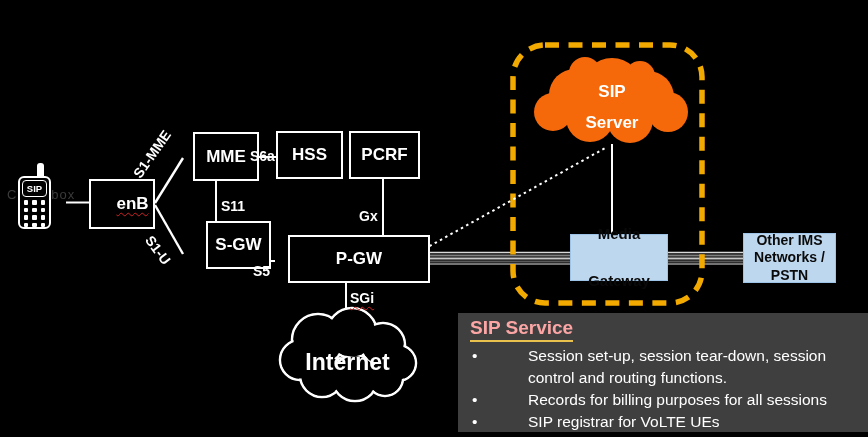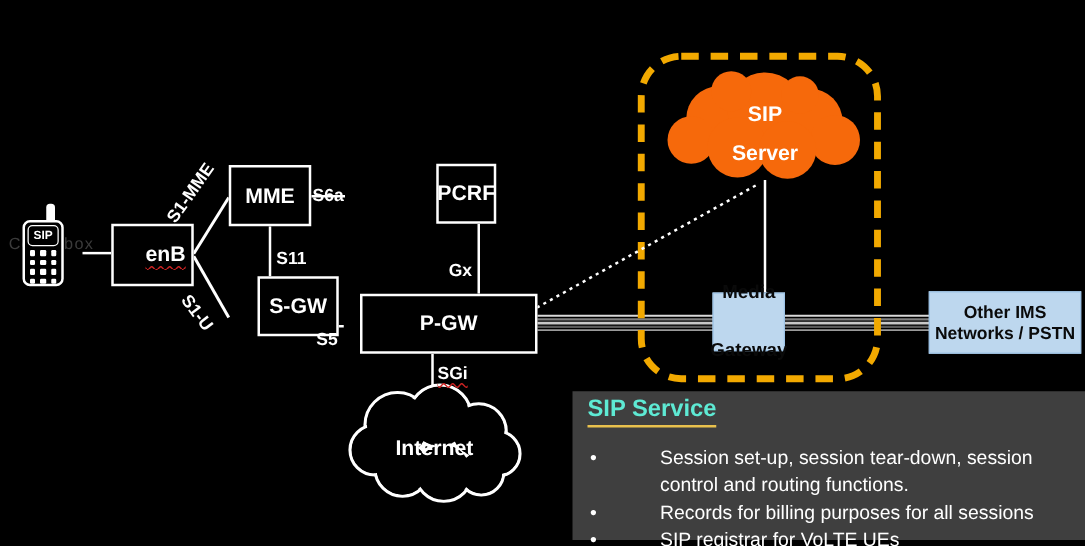--- a/index.html
+++ b/index.html
@@ -65,22 +65,22 @@
   
   #watermark{
     position:absolute;left:7px;top:187px;color:#3b3b3b;font-size:13px;letter-spacing:1px;
   }
   
   #sip-panel{
     position:absolute;left:458px;top:313px;width:410px;height:119px;background:#3F3F3F;
     box-sizing:border-box;padding:4px 12px 4px 12px;color:#fff;
   }
   #sip-panel .panel-title{
-    display:inline-block;color:#5eead4;font-weight:bold;font-size:19px;
-    border-bottom:2px solid #E9C14D;padding-bottom:1px;margin-bottom:14px;
+    display:inline-block;color:#fca5a5;font-weight:bold;font-size:19px;
+    border-bottom:2px solid #E9C14D;padding-bottom:1px;margin-bottom:3px;
   }
   #sip-panel .bullet-row{display:flex;font-size:15.5px;line-height:1.42;}
   #sip-panel .bullet-marker{width:24px;flex:0 0 24px;padding-left:2px;}
   #sip-panel .bullet-text{flex:1;margin-left:32px;}
 </style>
 </head>
 <body>
 
 <div id="stage">
 
@@ -172,52 +172,55 @@
         <span></span>
           <span></span>
           <span></span>
       </div>
     </div>
   </div>
 
   <div class="node" style="left:89px;top:179px;width:66px;height:50px;padding-left:21px;">
     <span class="misspelled">enB</span>
   </div>
-  <div class="node" style="left:183px;top:132px;width:66px;height:49px;">
+  <div class="node" style="left:193px;top:132px;width:66px;height:49px;">
     <span>MME</span>
   </div>
-  <div class="node" style="left:349px;top:131px;width:48px;height:48px;">
+  <div class="node" style="left:276px;top:131px;width:67px;height:48px;">
+    <span>HSS</span>
+  </div>
+  <div class="node" style="left:349px;top:131px;width:71px;height:48px;">
     <span>PCRF</span>
   </div>
   <div class="node" style="left:183px;top:221px;width:65px;height:48px;margin-left:23px;">
     <span>S-GW</span>
   </div>
   <div class="node" style="left:275px;top:235px;width:142px;height:48px;margin-left:13px;">
     <span>P-GW</span>
   </div>
 
   <div class="iflabel rot" style="left:116px;top:146px;width:72px;transform:rotate(-55deg);">S1-MME</div>
   <div class="iflabel rot" style="left:136px;top:242px;width:44px;transform:rotate(53deg);">S1-U</div>
   <div class="iflabel" style="left:250px;top:148px;">S6a</div>
   <div class="iflabel" style="left:221px;top:198px;">S11</div>
   <div class="iflabel" style="left:359px;top:196px;margin-top:12px;">Gx</div>
   <div class="iflabel" style="left:253px;top:263px;">S5</div>
   <div class="iflabel misspelled" style="left:350px;top:290px;">SGi</div>
 
-  <div class="cloud-text" style="left:300px;top:349px;width:95px;font-size:17px;text-align:center;">Internet</div>
+  <div class="cloud-text" style="left:300px;top:349px;width:95px;font-size:23px;text-align:center;">Internet</div>
   <div class="cloud-text" style="left:557px;top:76px;width:110px;font-size:17px;line-height:1.85;">
     <div>SIP</div>
     <div>Server</div>
   </div>
 
-  <div class="bluebox" style="left:570px;top:234px;width:58px;height:47px;font-size:15px;gap:28px;">
+  <div class="bluebox" style="left:570px;top:234px;width:98px;height:47px;font-size:15px;gap:28px;">
     <div>Media</div>
     <div>Gateway</div>
   </div>
-  <div class="bluebox" style="left:743px;top:233px;width:122px;height:50px;font-size:14px;">
+  <div class="bluebox" style="left:743px;top:233px;width:93px;height:50px;font-size:14px;">
     <div>Other IMS</div>
     <div>Networks / PSTN</div>
   </div>
 
   <div id="sip-panel">
     <span class="panel-title">SIP Service</span>
     <div class="bullet-row">
       <span class="bullet-marker">•</span>
       <span class="bullet-text">Session set-up, session tear-down, session control and routing functions.</span>
     </div>

